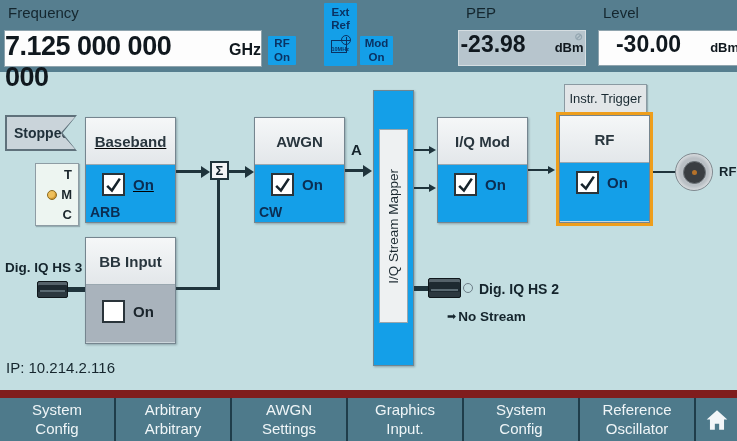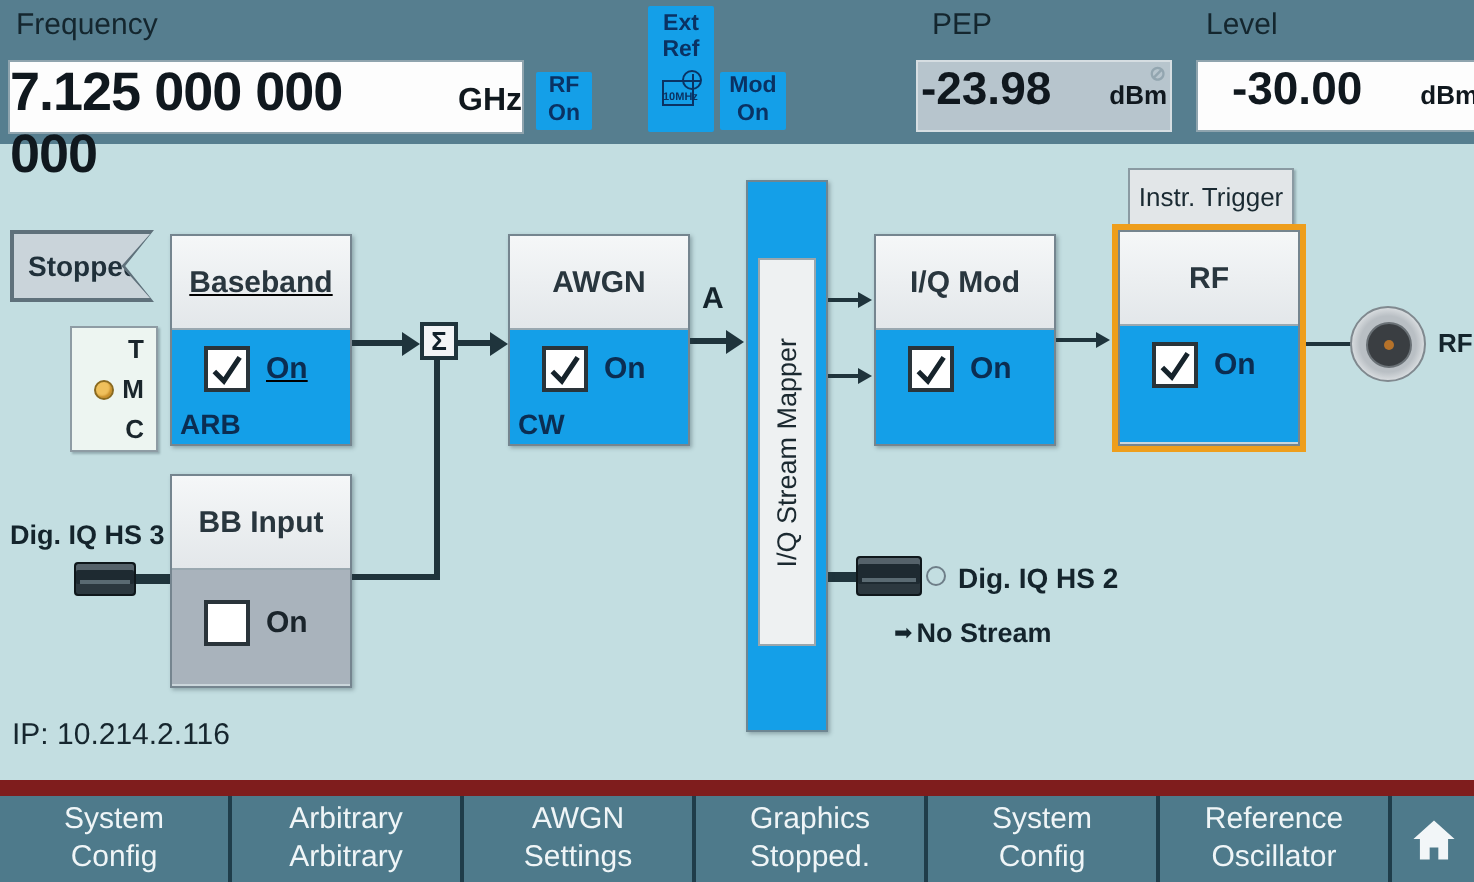--- a/index.html
+++ b/index.html
@@ -328,21 +328,21 @@
   <div class="tb-btn">
     <span>Arbitrary</span>
     <span>Arbitrary</span>
   </div>
   <div class="tb-btn">
     <span>AWGN</span>
     <span>Settings</span>
   </div>
   <div class="tb-btn">
     <span>Graphics</span>
-    <span>Stopped.</span>
+    <span>Input.</span>
   </div>
   <div class="tb-btn">
     <span>System</span>
     <span>Config</span>
   </div>
   <div class="tb-btn">
     <span>Reference</span>
     <span>Oscillator</span>
   </div>
   <div class="tb-btn tb-home" style="border-right:none">

